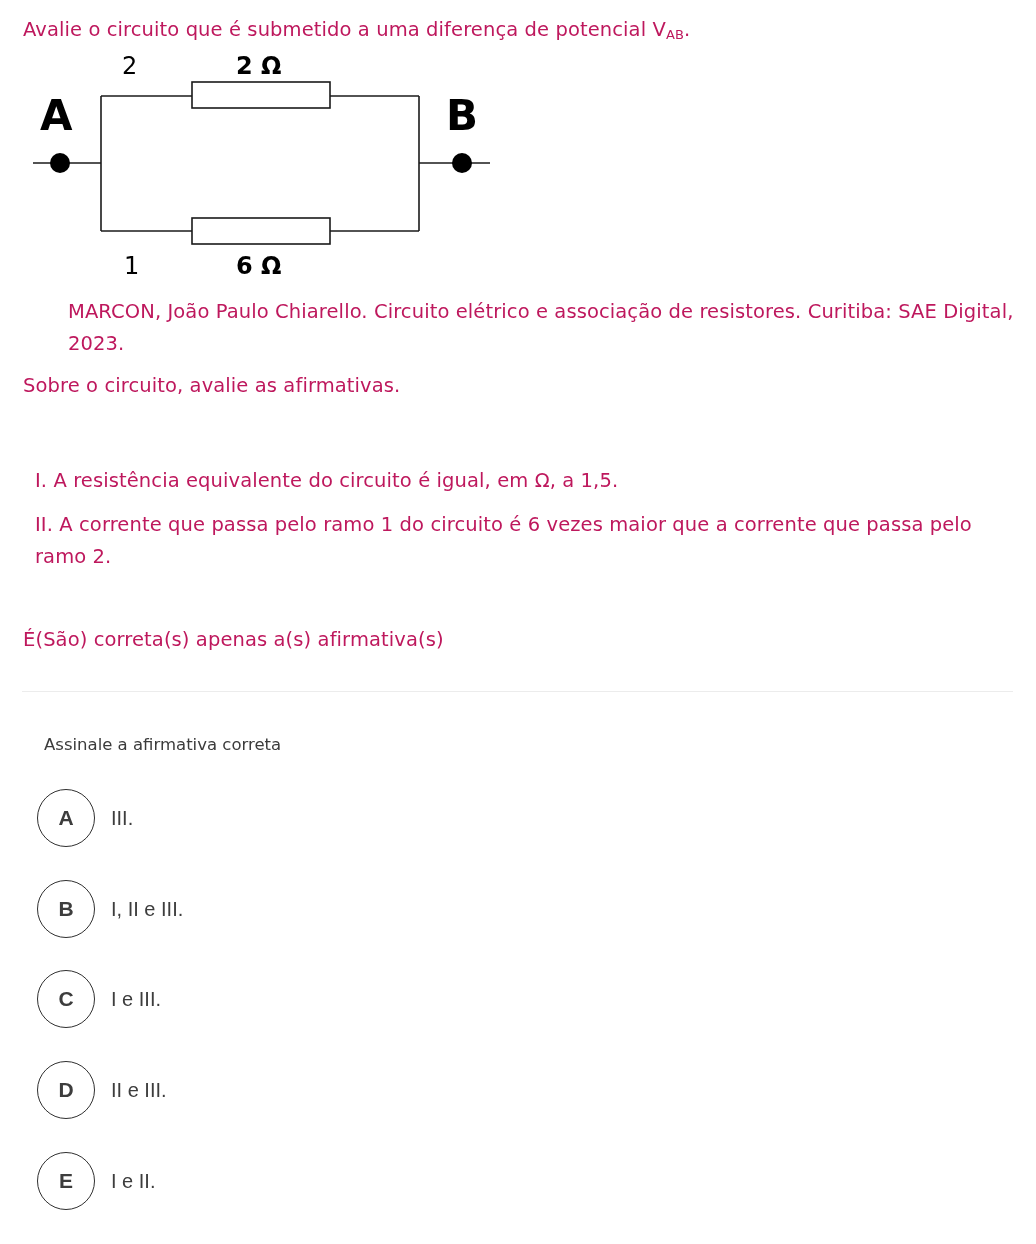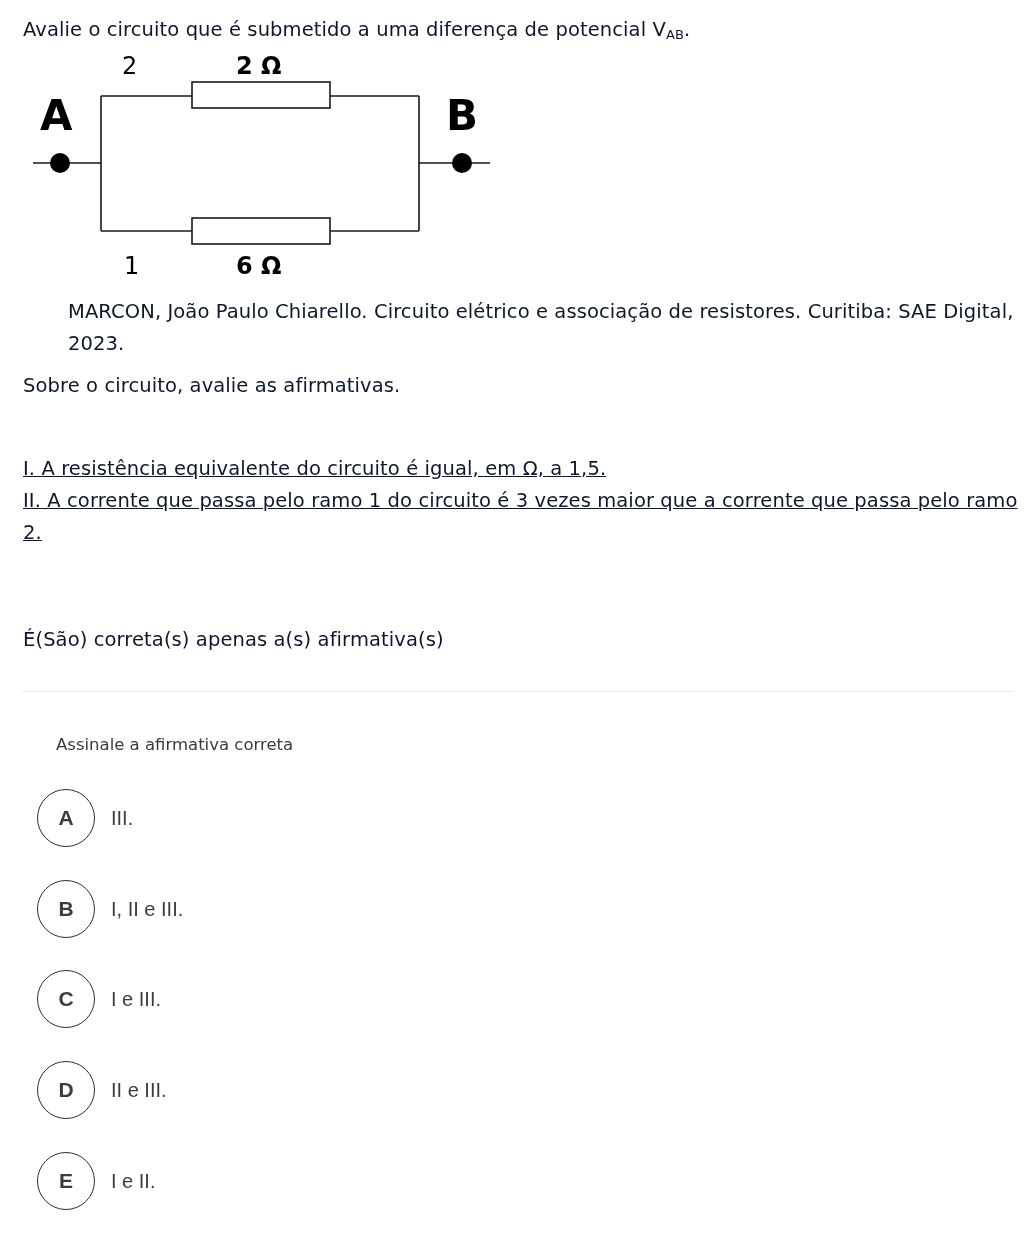--- a/index.html
+++ b/index.html
@@ -4,37 +4,37 @@
 <style>
   html, body { margin: 0; padding: 0; background: #ffffff; }
   body {
     width: 1036px; height: 1244px; position: relative; overflow: hidden;
     font-family: "DejaVu Sans", "Liberation Sans", sans-serif;
     color: #3d3d3d;
   }
   .q-text {
     position: absolute; left: 23px; width: 995px;
     font-size: 19.5px; line-height: 32px; letter-spacing: 0.1px;
-    color: #0f172a;
+    color: #be185d;
   }
   .q-intro { top: 14px; }
   .q-intro sub { font-size: 13px; vertical-align: -3px; line-height: 0; }
   .circuit { position: absolute; left: 28px; top: 48px; width: 470px; height: 232px; }
   .circuit svg { width: 470px; height: 232px; display: block; }
   .citation { top: 296px; margin-left: 45px; }
   .lead { top: 370px; }
   .statements { top: 453px; }
-  .statements div { margin: 0; text-decoration: underline; }
+  .statements div { margin: 12px; }
   .prompt { top: 624px; }
   .divider {
     position: absolute; left: 22px; top: 691px; width: 991px; height: 1px;
     background: #ececec;
   }
   .instruction {
-    position: absolute; left: 56px; top: 734px;
+    position: absolute; left: 44px; top: 734px;
     font-size: 16.5px; color: #3b3b3b; line-height: 22px;
   }
   .option {
     position: absolute; left: 37px; height: 60px; display: flex; align-items: center;
     cursor: pointer;
   }
   .option .letter {
     width: 58px; height: 58px; border: 1.3px solid #2f2f2f; border-radius: 50%;
     display: flex; align-items: center; justify-content: center;
     font-family: "Liberation Sans", sans-serif; font-weight: bold; font-size: 21px;
@@ -75,21 +75,21 @@
     <text x="208" y="226" font-family="DejaVu Sans, sans-serif" font-weight="bold" font-size="24" fill="#000">6 Ω</text>
   </svg>
 </div>
 
 <div class="q-text citation">MARCON, João Paulo Chiarello. Circuito elétrico e associação de resistores. Curitiba: SAE Digital, 2023.</div>
 
 <div class="q-text lead">Sobre o circuito, avalie as afirmativas.</div>
 
 <div class="q-text statements">
   <div>I. A resistência equivalente do circuito é igual, em Ω, a 1,5.</div>
-  <div>II. A corrente que passa pelo ramo 1 do circuito é 3 vezes maior que a corrente que passa pelo ramo 2.</div>
+  <div>II. A corrente que passa pelo ramo 1 do circuito é 6 vezes maior que a corrente que passa pelo ramo 2.</div>
 </div>
 
 <div class="q-text prompt">É(São) correta(s) apenas a(s) afirmativa(s)</div>
 
 <div class="divider"></div>
 
 <div class="instruction">Assinale a afirmativa correta</div>
 
 <div class="option" style="top:788px">
   <div class="letter">A</div>

